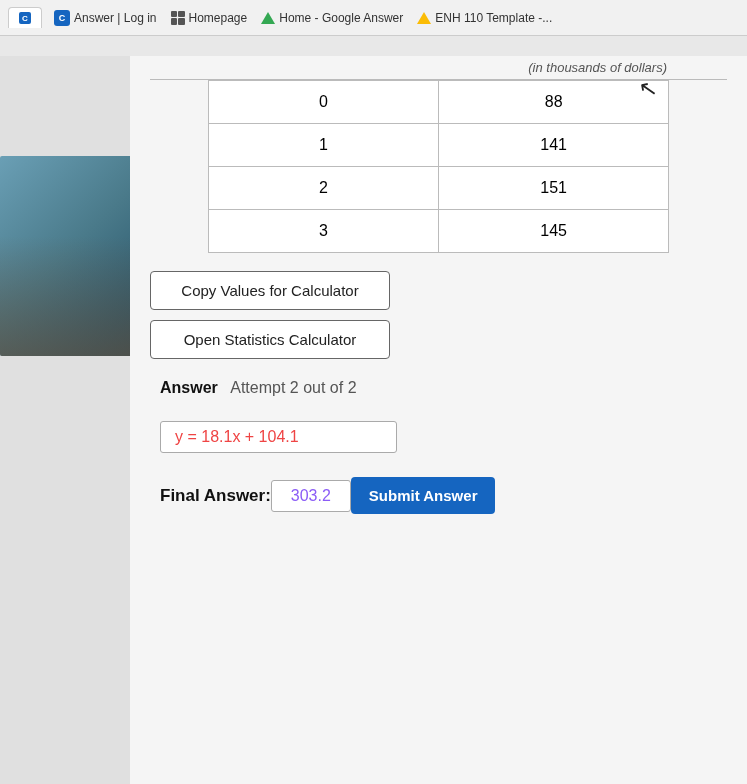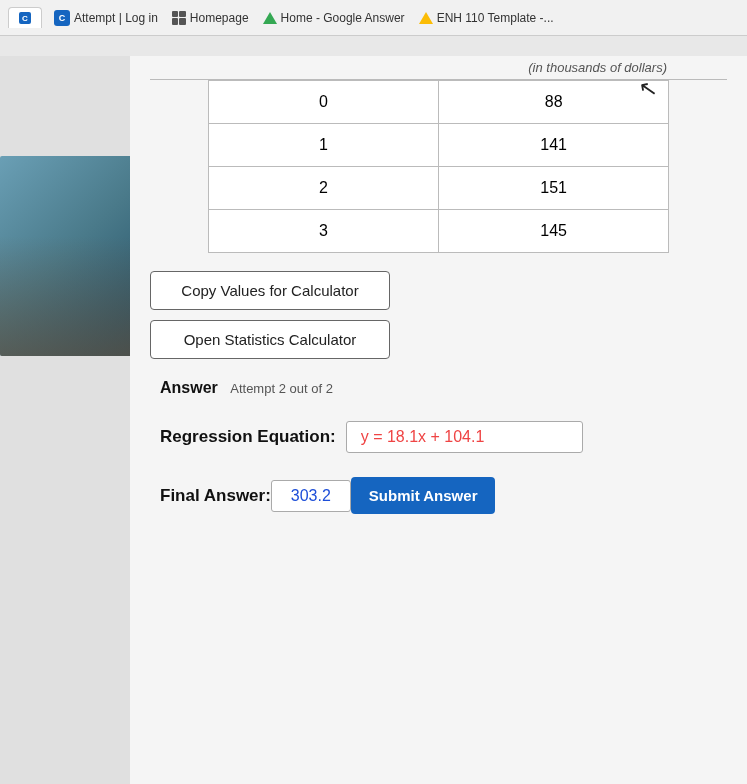--- a/index.html
+++ b/index.html
@@ -212,21 +212,21 @@
       padding: 20px 30px 0 30px;
     }
 
     .answer-label {
       font-size: 16px;
       font-weight: bold;
       color: #111;
     }
 
     .attempt-label {
-      font-size: 13px;
+      font-size: 16px;
       color: #555;
       margin-left: 8px;
       font-weight: normal;
     }
 
     .regression-row {
       display: flex;
       align-items: center;
       gap: 10px;
       margin-top: 24px;
@@ -260,21 +260,21 @@
     .final-answer-label {
       font-weight: bold;
     }
 
     .final-answer-input {
       border: 1px solid #aaa;
       border-radius: 3px;
       padding: 6px 10px;
       font-size: 16px;
       background: white;
-      color: #1d4ed8;
+      color: #8b5cf6;
       width: 80px;
       text-align: center;
     }
 
     .thousand-dollars-text {
       font-size: 17px;
       color: #111;
     }
 
     .submit-btn {
@@ -309,21 +309,21 @@
 </head>
 <body>
 
 <div class="browser-bar">
   <div class="browser-tab">
     <div class="favicon">C</div>
   </div>
   <div class="nav-links">
     <div class="nav-link">
       <div class="nav-icon-clever">C</div>
-      <span>Attempt | Log in</span>
+      <span>Answer | Log in</span>
     </div>
     <div class="nav-link">
       <div class="nav-icon-grid">
         <span></span>
           <span></span>
           <span></span>
           <span></span>
       </div>
       <span>Homepage</span>
     </div>
@@ -385,21 +385,20 @@
     </div>
 
     <div class="answer-section">
 
       <div>
         <span class="answer-label">Answer</span>
         <span class="attempt-label">Attempt 2 out of 2</span>
       </div>
 
       <div class="regression-row">
-        <span class="regression-label">Regression Equation:</span>
         <input class="regression-input" type="text" value="y = 18.1x + 104.1" style="">
       </div>
 
       <div class="final-answer-row">
         <span class="final-answer-label">Final Answer:</span>
         <input class="final-answer-input" type="text" value="303.2" style="">
         <button class="submit-btn">Submit Answer</button>
       </div>
 
     </div>

